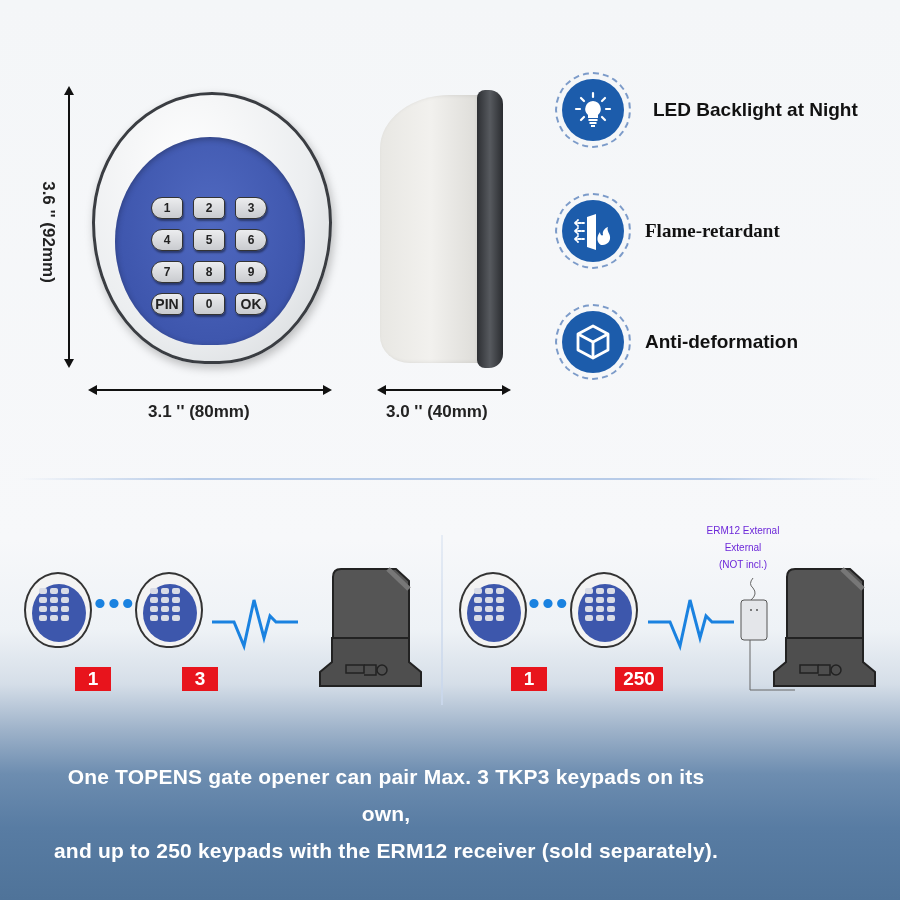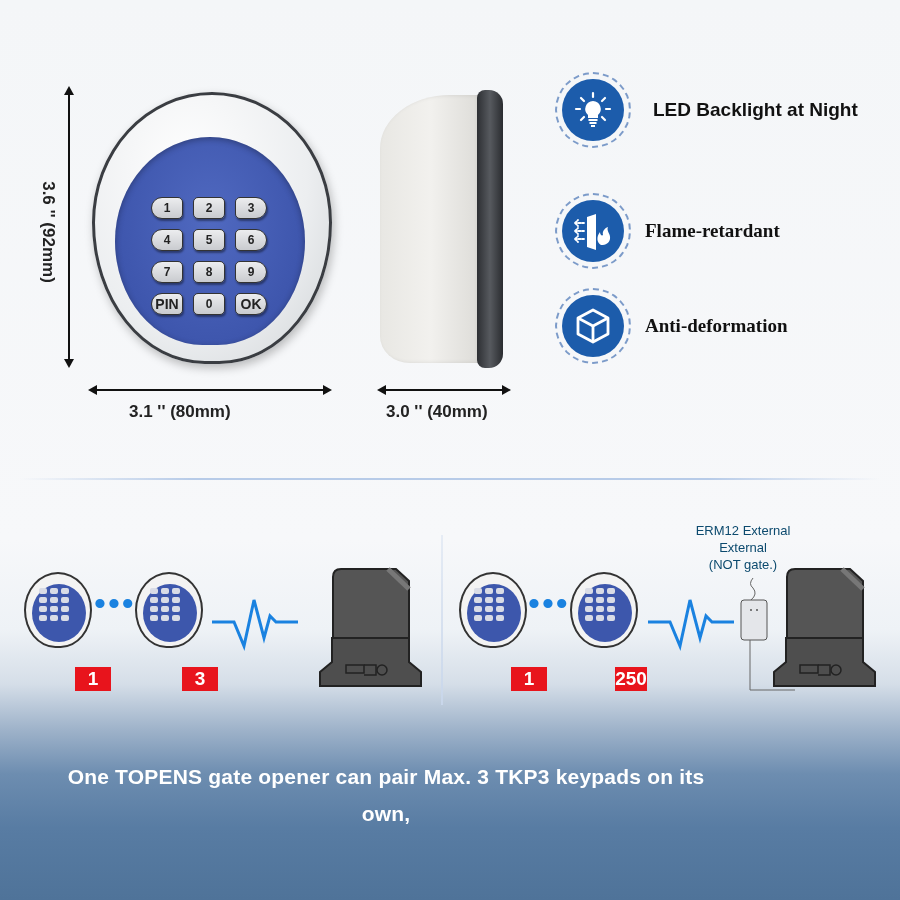--- a/index.html
+++ b/index.html
@@ -46,21 +46,21 @@
   .vdivider { position: absolute; left: 441px; top: 535px; width: 2px; height: 170px; background: linear-gradient(#e6ecf5, #c8d6ea); }
 
   
   .mini-kp { position: absolute; width: 68px; height: 76px; border-radius: 50% 50% 46% 46% / 50% 50% 50% 50%; background: #f3f3f3; border: 2px solid #333; }
   .mini-face { position: absolute; left: 6px; top: 10px; width: 54px; height: 58px; border-radius: 50%; background: #3d57ac; }
   .mini-keys { position: absolute; left: 13px; top: 14px; display: grid; grid-template-columns: repeat(3, 8px); column-gap: 3px; row-gap: 3px; }
   .mini-keys span { height: 6px; background: #d9dce6; border-radius: 2px; }
   .dots { position: absolute; font-size: 34px; color: #1a82e0; letter-spacing: 2px; line-height: 1; }
   .badge { position: absolute; height: 24px; background: #e8141c; color: #fff; font-weight: 700; font-size: 19px; display: flex; align-items: center; justify-content: center; }
   .motor { position: absolute; }
-  .erm-label { position: absolute; left: 683px; top: 522px; width: 120px; text-align: center; color: #0c4a6e; font-size: 13px; line-height: 17px; }
+  .erm-label { position: absolute; left: 683px; top: 522px; width: 120px; text-align: center; color: #6d28d9; font-size: 10px; line-height: 17px; }
 
   .caption { position: absolute; left: 0; top: 758px; width: 725px; text-align: center; color: #fff; font-size: 21px; font-weight: 700; line-height: 37px; letter-spacing: 0.2px; padding-left: 47px; }
 </style>
 </head>
 <body>
 
 <div class="vline"></div>
 <div class="dim-label abs" style="left:-22px; top:222px; width:140px; text-align:center; transform:rotate(90deg);">3.6 '' (92mm)</div>
 
 <div class="kp-outer">
@@ -75,21 +75,21 @@
     <div class="key l">7</div>
     <div class="key">8</div>
     <div class="key r">9</div>
     <div class="key l sm">PIN</div>
     <div class="key">0</div>
     <div class="key r sm">OK</div>
   </div>
 </div>
 
 <div class="hline" style="left:94px; top:389px; width:232px;"></div>
-<div class="dim-label abs" style="left:129px; top:402px;">3.1 '' (80mm)</div>
+<div class="dim-label abs" style="left:148px; top:402px;">3.1 '' (80mm)</div>
 
 <div class="side-body"></div>
 <div class="side-ring"></div>
 
 <div class="hline" style="left:383px; top:389px; width:122px;"></div>
 <div class="dim-label abs" style="left:386px; top:402px;">3.0 '' (40mm)</div>
 
 <div class="feat" style="top:72px;gap:8px;">
   <div class="feat-icon">
     <div class="feat-icon-inner">
@@ -123,21 +123,21 @@
           <path d="M4 28 l3 -3 M4 28 l3 3 M4 28 h9" stroke-dasharray="2 1.5"></path>
         </g>
         <path d="M16 6 l9 -3 v36 l-9 -3z" fill="#fff"></path>
         <path d="M30 34 c-4 -2 -5 -8 -1 -13 c0 3 2 4 3 3 c-1 -4 2 -7 5 -8 c-2 4 3 7 2 12 c-1 4 -4 6 -9 6z" fill="#fff"></path>
       </svg>
     </div>
   </div>
   <div class="feat-label">Flame-retardant</div>
 </div>
 
-<div class="feat" style="top:288px;font-family:Liberation Serif, serif;">
+<div class="feat" style="top:304px;">
   <div class="feat-icon">
     <div class="feat-icon-inner">
       <svg width="40" height="40" viewBox="0 0 40 40">
         <g stroke="#fff" stroke-width="2.8" fill="none" stroke-linejoin="round">
           <path d="M20 4 L35 12 L35 28 L20 36 L5 28 L5 12 Z"></path>
           <path d="M5 12 L20 20 L35 12"></path>
           <path d="M20 20 L20 36"></path>
         </g>
       </svg>
     </div>
@@ -230,26 +230,26 @@
       <span></span>
       <span></span>
       <span></span>
       <span></span>
     </div>
 </div>
 <svg class="abs" style="left:648px; top:594px;" width="88" height="62" viewBox="0 0 88 62">
   <polyline points="0,28 22,28 32,52 42,6 52,44 58,22 64,28 86,28" fill="none" stroke="#1a82e0" stroke-width="3"></polyline>
 </svg>
 <div class="badge" style="left:511px; top:667px; width:36px;">1</div>
-<div class="badge" style="left:615px; top:667px; width:32px;">250</div>
+<div class="badge" style="left:615px; top:667px; width:48px;">250</div>
 
 <div class="erm-label">
   <div>ERM12 External</div>
   <div>External</div>
-  <div>(NOT gate.)</div>
+  <div>(NOT incl.)</div>
 </div>
 
 <svg class="abs" style="left:735px; top:578px;" width="60" height="120" viewBox="0 0 60 120">
   <path d="M18 0 q-5 6 0 10 q5 6 -2 12" fill="none" stroke="#666" stroke-width="1"></path>
   <rect x="6" y="22" width="26" height="40" rx="3" fill="#e4e6ea" stroke="#555" stroke-width="1"></rect>
   <circle cx="16" cy="32" r="1" fill="#555"></circle>
     <circle cx="22" cy="32" r="1" fill="#555"></circle>
   <path d="M15 62 v50 h60" fill="none" stroke="#666" stroke-width="1"></path>
 </svg>
 <svg class="motor" style="left:772px; top:565px;" width="105" height="125" viewBox="0 0 105 125">
@@ -257,13 +257,14 @@
   <path d="M70 4 l21 20" stroke="#777" stroke-width="5"></path>
   <line x1="14" y1="73" x2="92" y2="73" stroke="#222" stroke-width="2"></line>
   <path d="M14 73 v24 l-12 10 v14 h101 v-14 l-12 -10 v-24z" fill="#4e4e4e" stroke="#222" stroke-width="2"></path>
   <rect x="28" y="100" width="18" height="8" fill="none" stroke="#222" stroke-width="1.5"></rect>
   <path d="M46 100 h12 v10 h-12" fill="none" stroke="#222" stroke-width="1.5"></path>
   <circle cx="64" cy="105" r="5" fill="none" stroke="#222" stroke-width="1.5"></circle>
 </svg>
 
 <div class="caption">
   <div>One TOPENS gate opener can pair Max. 3 TKP3 keypads on its own,</div>
+  <div>and up to 250 keypads with the ERM12 receiver (sold separately).</div>
 </div>
 
 </body></html>

